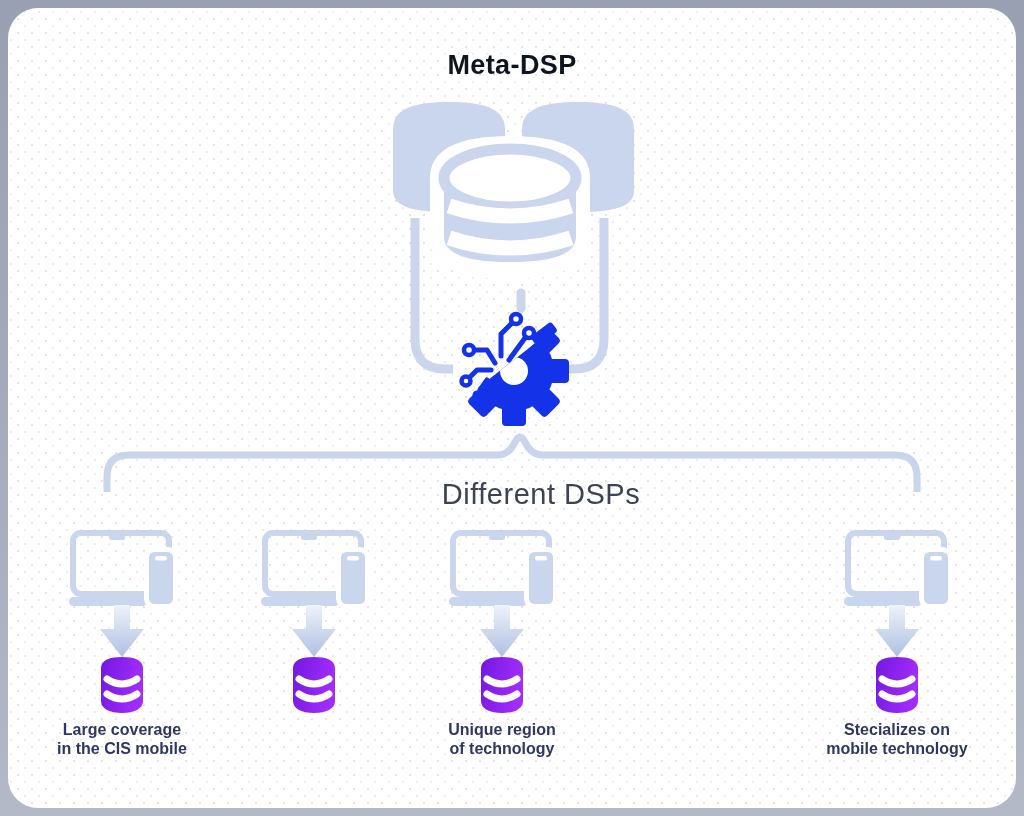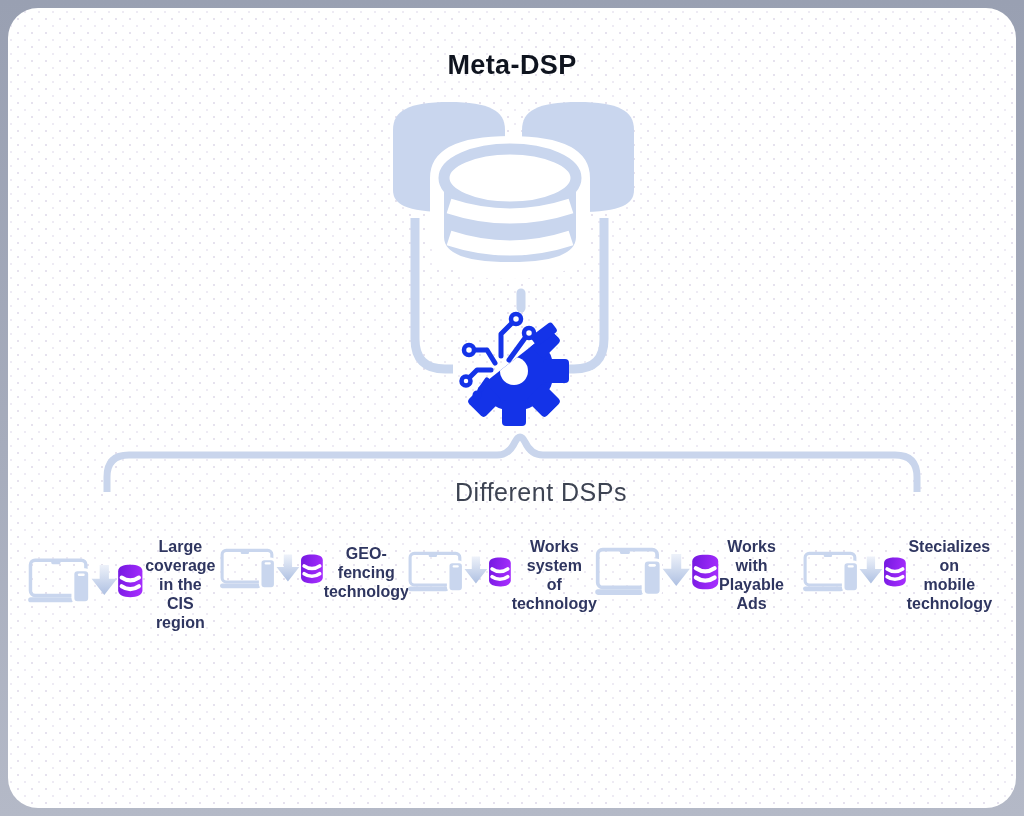--- a/index.html
+++ b/index.html
@@ -20,26 +20,26 @@
   }
   .title{
     position:absolute;left:0;top:42px;width:100%;
     text-align:center;font-size:27px;font-weight:800;
     color:#0f141f;letter-spacing:.4px;
   }
   .hero{position:absolute;left:372px;top:82px;}
   .brace{position:absolute;left:95px;top:420px;}
   .group-label{
     position:absolute;left:533px;top:470px;transform:translateX(-50%);
-    font-size:25px;font-weight:400;color:#3d4352;letter-spacing:.5px;
+    font-size:29px;font-weight:400;color:#3d4352;letter-spacing:.5px;
     white-space:nowrap;
   }
   .col{
     position:absolute;top:522px;width:190px;
-    display:flex;align-items:center;
+    display:flex;flex-direction:column;align-items:center;
   }
   .col .devices{margin-bottom:0;}
   .col .arrow{margin-top:-3px;}
   .col .db{margin-top:0;}
   .dsp-label{
     margin-top:7px;text-align:center;
     font-size:16px;font-weight:700;color:#2f3660;line-height:19px;
   }
   .dsp-label span{display:block;}
   svg{display:block;}
@@ -142,89 +142,64 @@
     <svg class="arrow" width="46" height="52" viewBox="0 0 46 52">
       <path d="M15,0 h16 v24 h14 L23,52 L1,24 h14 Z" fill="url(#gradArrow)"></path>
     </svg>
     <svg class="db" width="46" height="56" viewBox="0 0 46 56">
       <path d="M2,11 C2,3 11,0 23,0 C35,0 44,3 44,11 L44,44 C44,52 35,56 23,56 C11,56 2,52 2,44 Z" fill="url(#gradDb)"></path>
       <path d="M8,22 Q23,32 38,22" stroke="#ffffff" stroke-width="7" fill="none" stroke-linecap="round"></path>
       <path d="M8,37 Q23,47 38,37" stroke="#ffffff" stroke-width="7" fill="none" stroke-linecap="round"></path>
     </svg>
     <div class="dsp-label">
       <span>Large coverage</span>
-      <span>in the CIS region</span>
+      <span>in the CIS mobile</span>
     </div>
   </div>
 
   <div class="col" style="left:211px">
     <svg class="devices" width="110" height="78" viewBox="0 0 110 78">
       <rect x="6" y="3" width="96" height="61" rx="8" fill="none" stroke="#c9d6ee" stroke-width="6"></rect>
       <rect x="42" y="4" width="16" height="6" rx="2.5" fill="#c9d6ee"></rect>
       <rect x="2" y="67" width="78" height="9" rx="4.5" fill="#c9d6ee"></rect>
       <rect x="79.5" y="19.5" width="29" height="57" rx="8" fill="#c9d6ee" stroke="#ffffff" stroke-width="5"></rect>
       <rect x="88" y="26" width="12" height="4.5" rx="2.2" fill="#ffffff"></rect>
     </svg>
     <svg class="arrow" width="46" height="52" viewBox="0 0 46 52">
       <path d="M15,0 h16 v24 h14 L23,52 L1,24 h14 Z" fill="url(#gradArrow)"></path>
     </svg>
     <svg class="db" width="46" height="56" viewBox="0 0 46 56">
       <path d="M2,11 C2,3 11,0 23,0 C35,0 44,3 44,11 L44,44 C44,52 35,56 23,56 C11,56 2,52 2,44 Z" fill="url(#gradDb)"></path>
       <path d="M8,22 Q23,32 38,22" stroke="#ffffff" stroke-width="7" fill="none" stroke-linecap="round"></path>
       <path d="M8,37 Q23,47 38,37" stroke="#ffffff" stroke-width="7" fill="none" stroke-linecap="round"></path>
     </svg>
+  </div>
+
+  <div class="col" style="left:399px">
+    <svg class="devices" width="110" height="78" viewBox="0 0 110 78">
+      <rect x="6" y="3" width="96" height="61" rx="8" fill="none" stroke="#c9d6ee" stroke-width="6"></rect>
+      <rect x="42" y="4" width="16" height="6" rx="2.5" fill="#c9d6ee"></rect>
+      <rect x="2" y="67" width="78" height="9" rx="4.5" fill="#c9d6ee"></rect>
+      <rect x="79.5" y="19.5" width="29" height="57" rx="8" fill="#c9d6ee" stroke="#ffffff" stroke-width="5"></rect>
+      <rect x="88" y="26" width="12" height="4.5" rx="2.2" fill="#ffffff"></rect>
+    </svg>
+    <svg class="arrow" width="46" height="52" viewBox="0 0 46 52">
+      <path d="M15,0 h16 v24 h14 L23,52 L1,24 h14 Z" fill="url(#gradArrow)"></path>
+    </svg>
+    <svg class="db" width="46" height="56" viewBox="0 0 46 56">
+      <path d="M2,11 C2,3 11,0 23,0 C35,0 44,3 44,11 L44,44 C44,52 35,56 23,56 C11,56 2,52 2,44 Z" fill="url(#gradDb)"></path>
+      <path d="M8,22 Q23,32 38,22" stroke="#ffffff" stroke-width="7" fill="none" stroke-linecap="round"></path>
+      <path d="M8,37 Q23,47 38,37" stroke="#ffffff" stroke-width="7" fill="none" stroke-linecap="round"></path>
+    </svg>
     <div class="dsp-label">
-      <span>GEO-fencing</span>
-      <span>technology</span>
-    </div>
-  </div>
-
-  <div class="col" style="left:399px">
-    <svg class="devices" width="110" height="78" viewBox="0 0 110 78">
-      <rect x="6" y="3" width="96" height="61" rx="8" fill="none" stroke="#c9d6ee" stroke-width="6"></rect>
-      <rect x="42" y="4" width="16" height="6" rx="2.5" fill="#c9d6ee"></rect>
-      <rect x="2" y="67" width="78" height="9" rx="4.5" fill="#c9d6ee"></rect>
-      <rect x="79.5" y="19.5" width="29" height="57" rx="8" fill="#c9d6ee" stroke="#ffffff" stroke-width="5"></rect>
-      <rect x="88" y="26" width="12" height="4.5" rx="2.2" fill="#ffffff"></rect>
-    </svg>
-    <svg class="arrow" width="46" height="52" viewBox="0 0 46 52">
-      <path d="M15,0 h16 v24 h14 L23,52 L1,24 h14 Z" fill="url(#gradArrow)"></path>
-    </svg>
-    <svg class="db" width="46" height="56" viewBox="0 0 46 56">
-      <path d="M2,11 C2,3 11,0 23,0 C35,0 44,3 44,11 L44,44 C44,52 35,56 23,56 C11,56 2,52 2,44 Z" fill="url(#gradDb)"></path>
-      <path d="M8,22 Q23,32 38,22" stroke="#ffffff" stroke-width="7" fill="none" stroke-linecap="round"></path>
-      <path d="M8,37 Q23,47 38,37" stroke="#ffffff" stroke-width="7" fill="none" stroke-linecap="round"></path>
-    </svg>
-    <div class="dsp-label">
-      <span>Works system</span>
+      <span>Unique region</span>
       <span>of technology</span>
     </div>
   </div>
 
-  <div class="col" style="left:586px">
-    <svg class="devices" width="110" height="78" viewBox="0 0 110 78">
-      <rect x="6" y="3" width="96" height="61" rx="8" fill="none" stroke="#c9d6ee" stroke-width="6"></rect>
-      <rect x="42" y="4" width="16" height="6" rx="2.5" fill="#c9d6ee"></rect>
-      <rect x="2" y="67" width="78" height="9" rx="4.5" fill="#c9d6ee"></rect>
-      <rect x="79.5" y="19.5" width="29" height="57" rx="8" fill="#c9d6ee" stroke="#ffffff" stroke-width="5"></rect>
-      <rect x="88" y="26" width="12" height="4.5" rx="2.2" fill="#ffffff"></rect>
-    </svg>
-    <svg class="arrow" width="46" height="52" viewBox="0 0 46 52">
-      <path d="M15,0 h16 v24 h14 L23,52 L1,24 h14 Z" fill="url(#gradArrow)"></path>
-    </svg>
-    <svg class="db" width="46" height="56" viewBox="0 0 46 56">
-      <path d="M2,11 C2,3 11,0 23,0 C35,0 44,3 44,11 L44,44 C44,52 35,56 23,56 C11,56 2,52 2,44 Z" fill="url(#gradDb)"></path>
-      <path d="M8,22 Q23,32 38,22" stroke="#ffffff" stroke-width="7" fill="none" stroke-linecap="round"></path>
-      <path d="M8,37 Q23,47 38,37" stroke="#ffffff" stroke-width="7" fill="none" stroke-linecap="round"></path>
-    </svg>
-    <div class="dsp-label">
-      <span>Works with</span>
-      <span>Playable Ads</span>
-    </div>
-  </div>
 
   <div class="col" style="left:794px">
     <svg class="devices" width="110" height="78" viewBox="0 0 110 78">
       <rect x="6" y="3" width="96" height="61" rx="8" fill="none" stroke="#c9d6ee" stroke-width="6"></rect>
       <rect x="42" y="4" width="16" height="6" rx="2.5" fill="#c9d6ee"></rect>
       <rect x="2" y="67" width="78" height="9" rx="4.5" fill="#c9d6ee"></rect>
       <rect x="79.5" y="19.5" width="29" height="57" rx="8" fill="#c9d6ee" stroke="#ffffff" stroke-width="5"></rect>
       <rect x="88" y="26" width="12" height="4.5" rx="2.2" fill="#ffffff"></rect>
     </svg>
     <svg class="arrow" width="46" height="52" viewBox="0 0 46 52">

